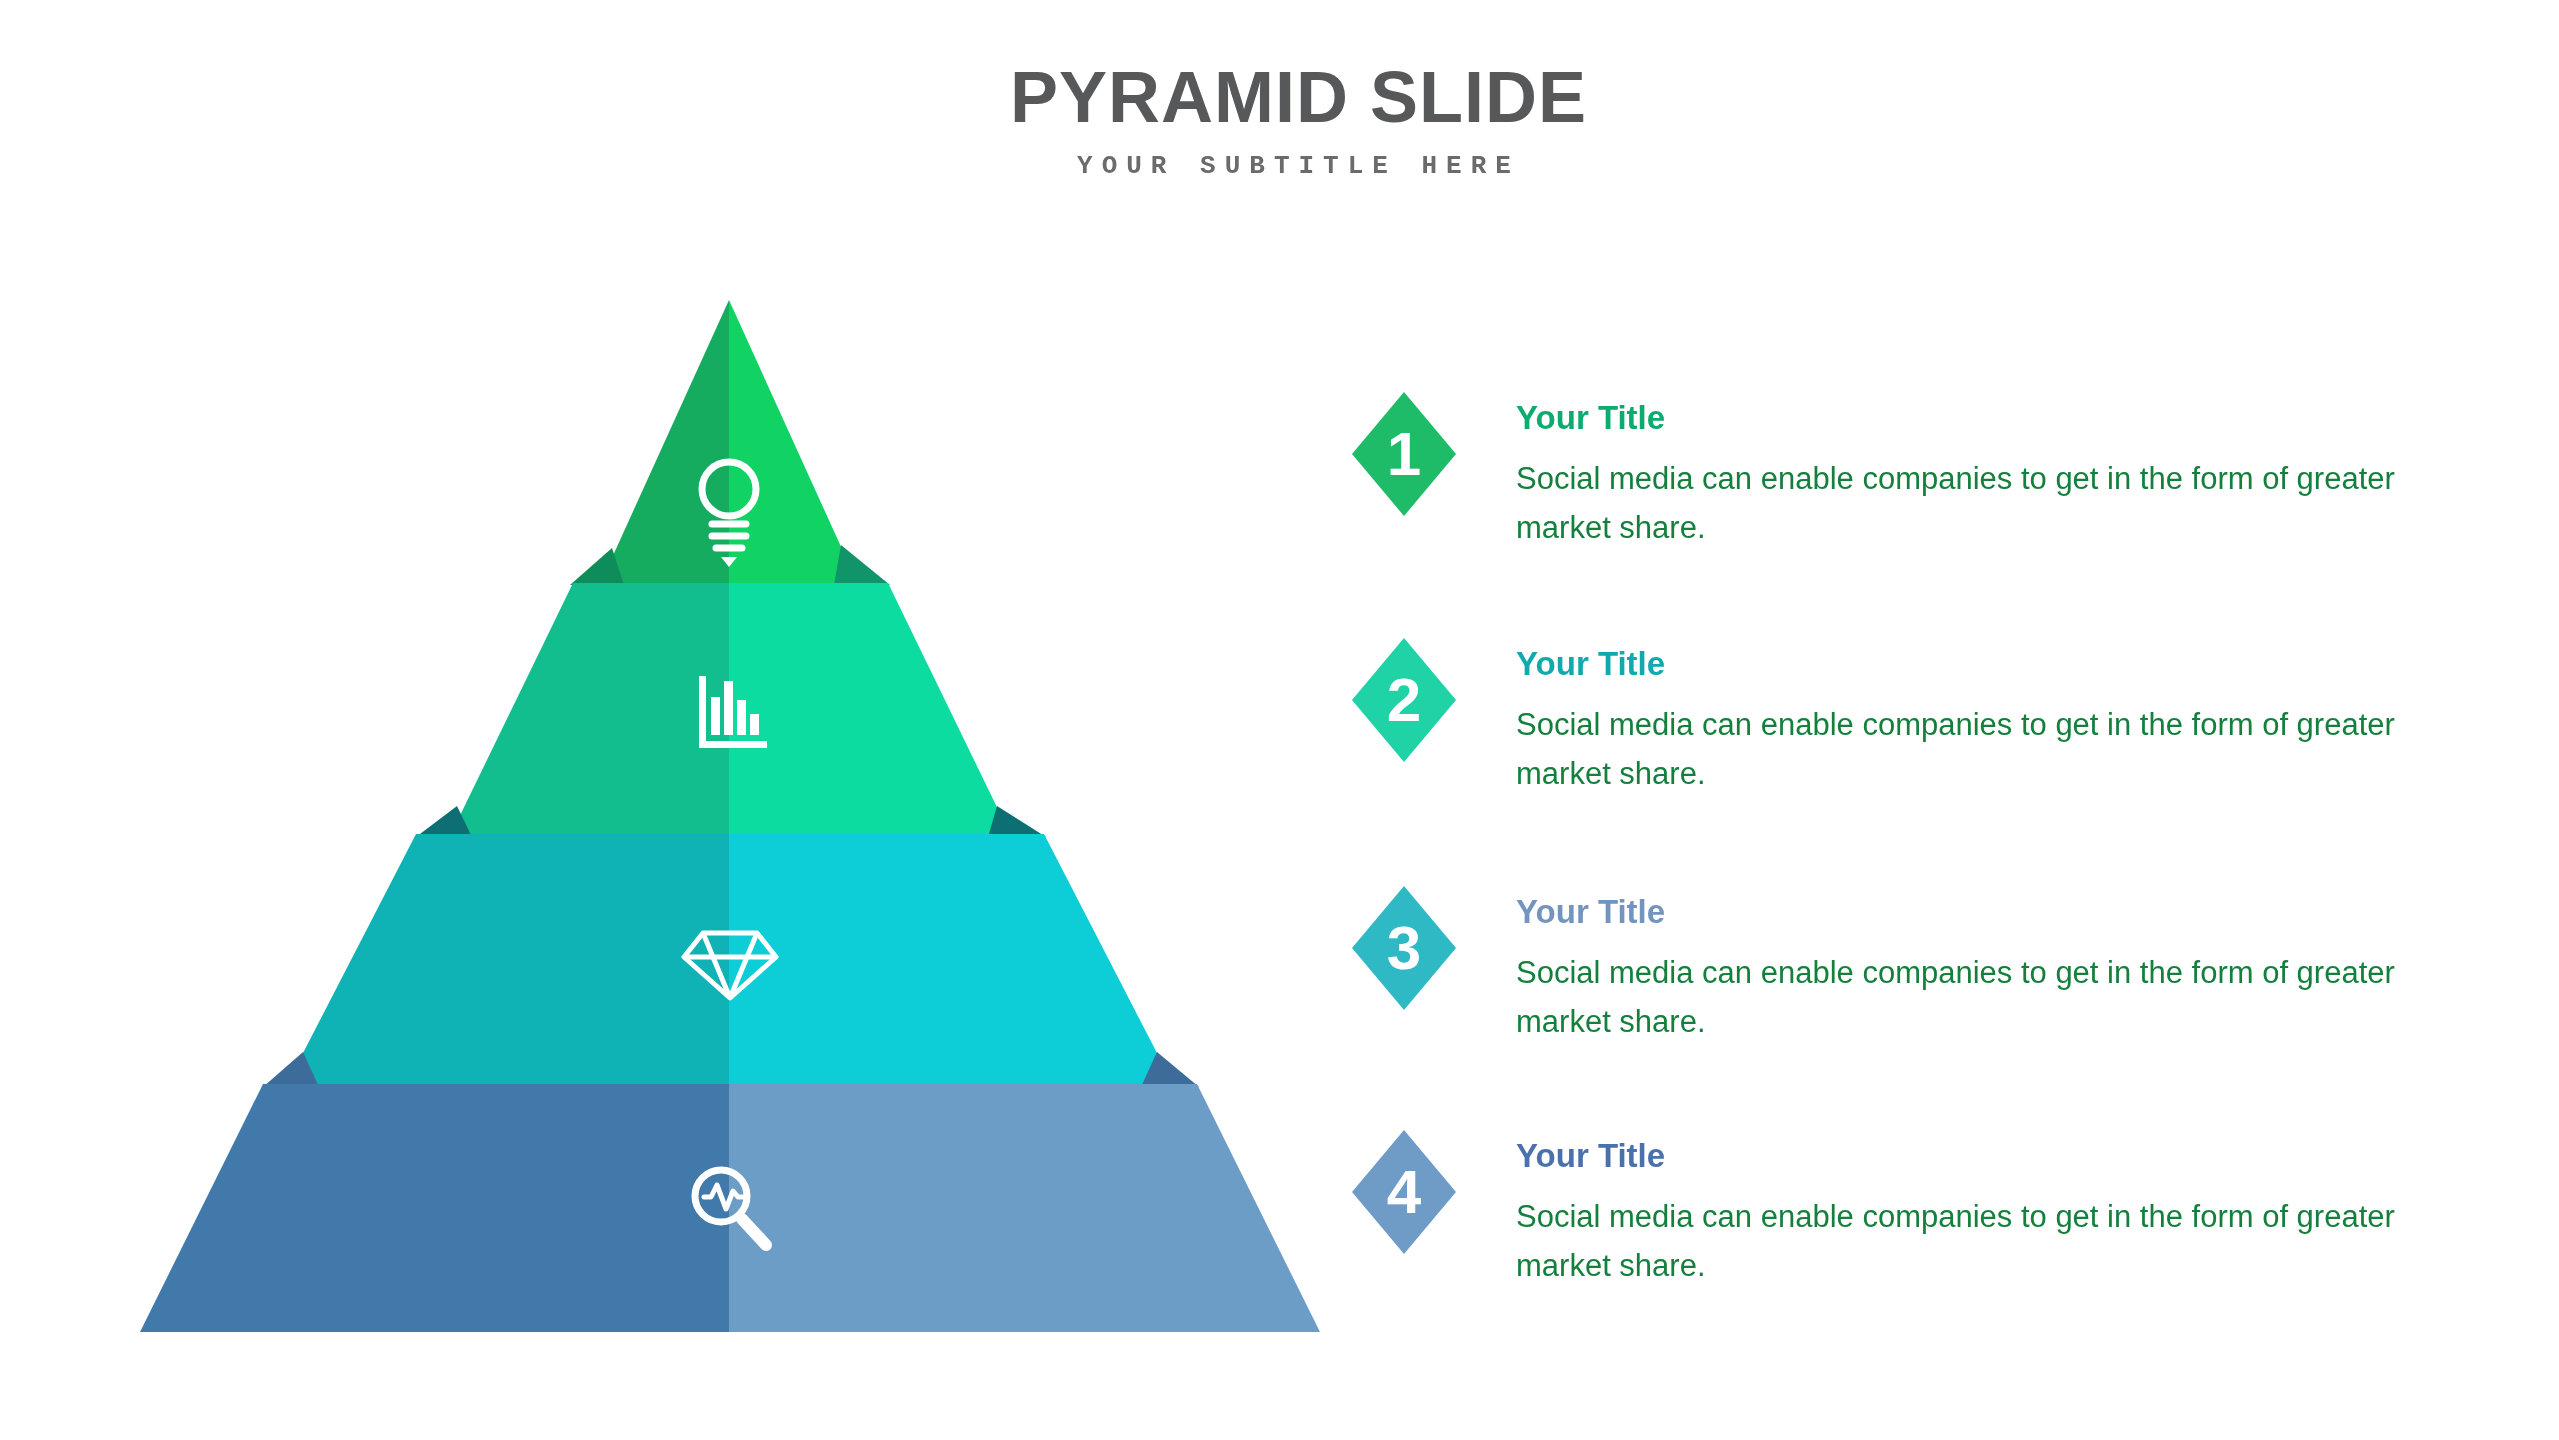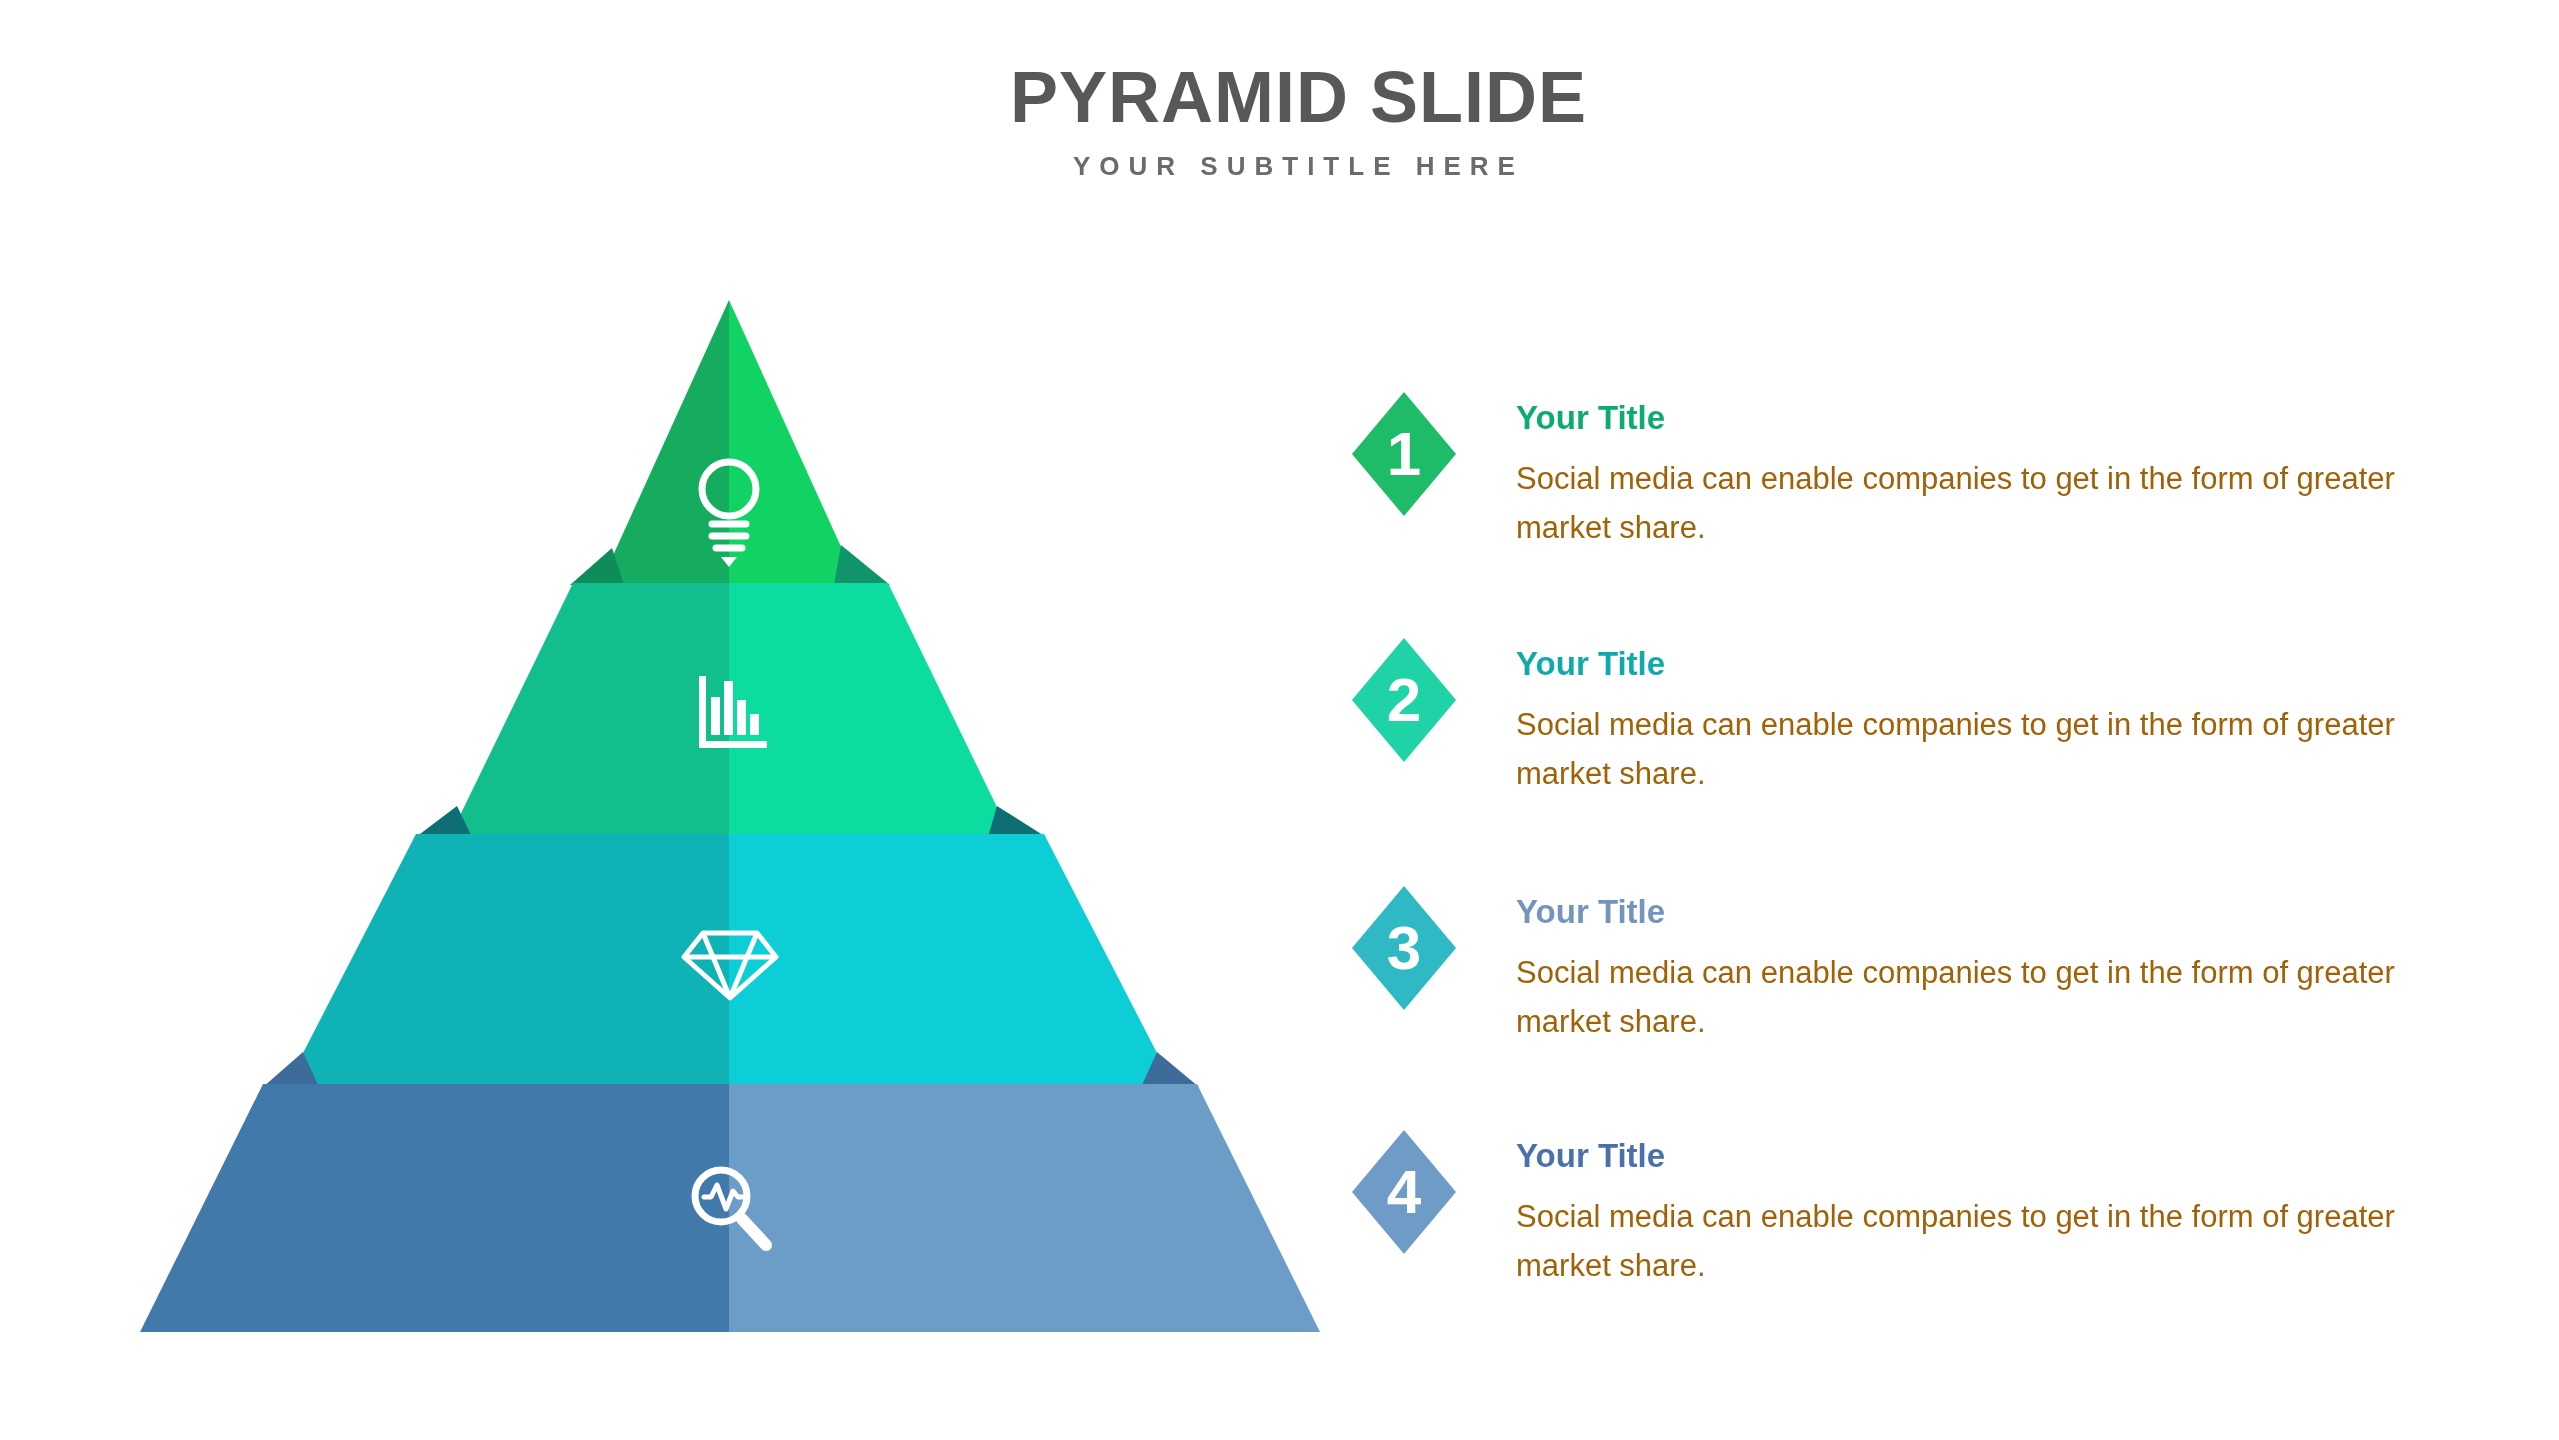--- a/index.html
+++ b/index.html
@@ -11,21 +11,21 @@
     font-family:"Liberation Sans", sans-serif;
   }
   
   .header{position:absolute;top:58px;left:38px;right:0;text-align:center;}
   .main-title{
     font-size:72px;font-weight:700;letter-spacing:1px;
     color:#57585a;line-height:1.1;margin:0;
   }
   .sub-title{
     margin-top:14px;font-size:26px;font-weight:700;
-    letter-spacing:9px;color:#6b6b6b;
+    letter-spacing:9px;color:#6b6b6b;font-family:Liberation Mono, monospace;
   }
   
   .pyramid-svg{position:absolute;left:0;top:0;width:2559px;height:1440px;}
   
   .item{
     position:absolute;left:1352px;display:flex;align-items:flex-start;
   }
   .item-1{top:392px;}
   .item-2{top:638px;}
   .item-3{top:886px;}
@@ -36,21 +36,21 @@
     display:flex;align-items:center;justify-content:center;
   }
   .badge-number{
     color:#ffffff;font-size:62px;font-weight:700;line-height:1;
   }
   .item-text{margin-left:60px;padding-top:4px;width:900px;}
   .item-title{
     font-size:33px;font-weight:700;line-height:44px;margin:0 0 14px 0;
   }
   .item-desc{
-    font-size:31px;color:#a16207;line-height:49px;margin:0;
+    font-size:31px;color:#15803d;line-height:49px;margin:0;
   }
 </style>
 </head>
 <body>
 
 <div class="slide">
 
   <div class="header">
     <h1 class="main-title" style="color: rgb(87, 88, 90);">PYRAMID SLIDE</h1>
     <div class="sub-title" style="color: rgb(107, 107, 107);">YOUR SUBTITLE HERE</div>

